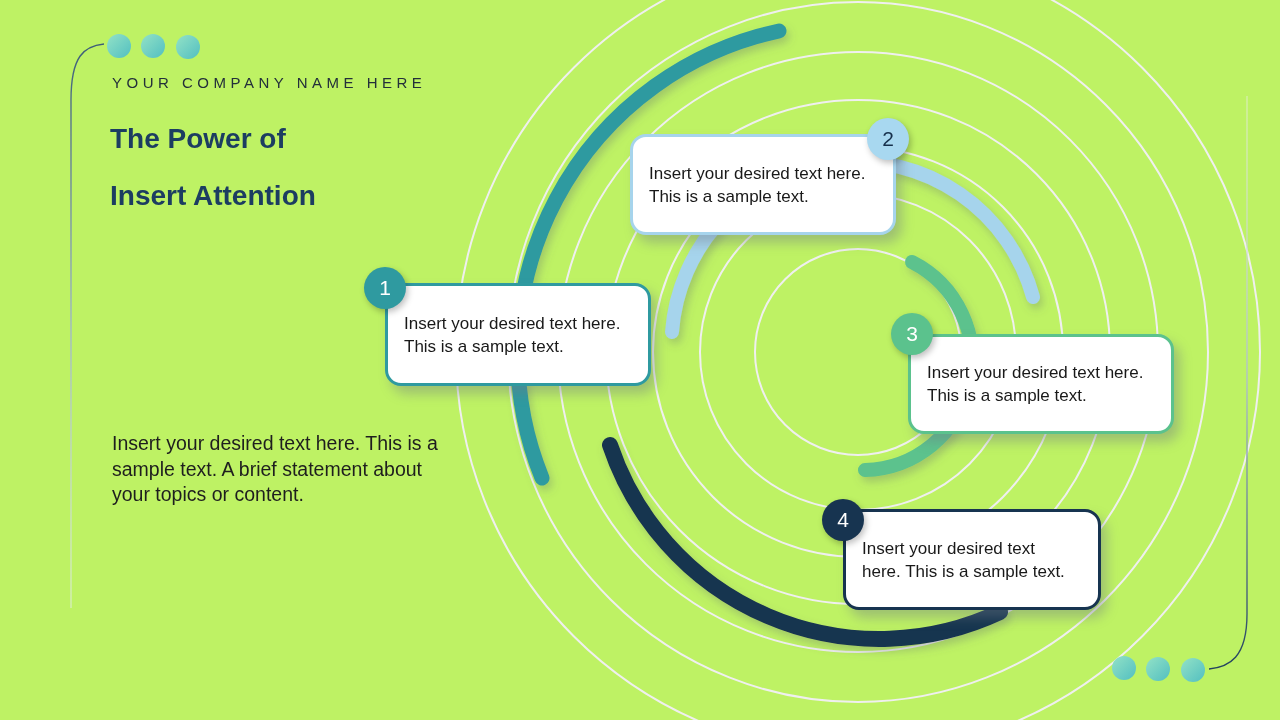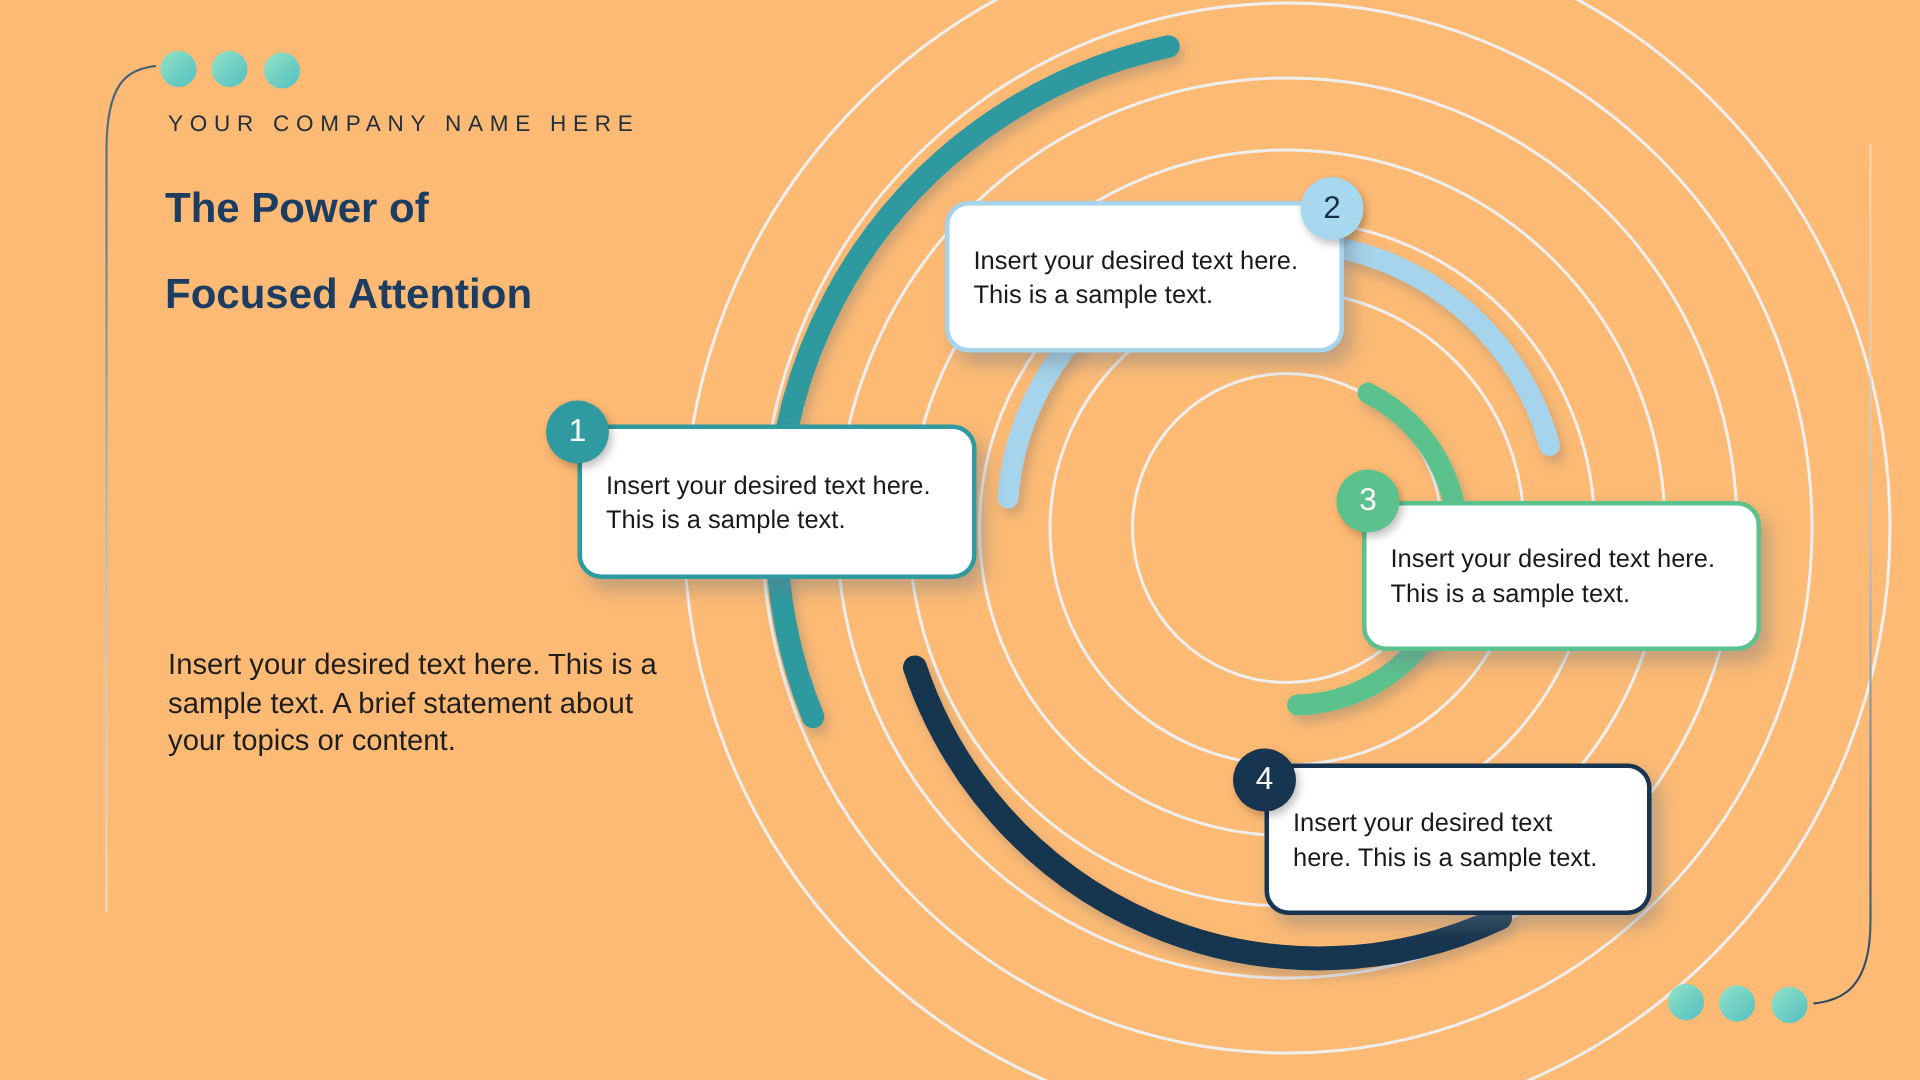--- a/index.html
+++ b/index.html
@@ -1,17 +1,17 @@
 <!DOCTYPE html>
 <html><head>
 <meta charset="utf-8">
 <style>
   html,body{margin:0;padding:0;background:#ffffff;}
   .slide{
-    position:relative;width:1280px;height:720px;overflow:hidden;background:#fdba74;
+    position:relative;width:1280px;height:720px;overflow:hidden;background:#bef264;
     font-family:"Liberation Sans","DejaVu Sans",sans-serif;
   }
   .bg-svg{position:absolute;left:0;top:0;width:1280px;height:720px;}
 
   .company{
     position:absolute;left:112px;top:74px;
     font-size:15px;letter-spacing:4.5px;color:#232f3a;font-weight:400;
   }
   .title{
     position:absolute;left:110px;top:110px;width:470px;
@@ -100,21 +100,21 @@
       <circle cx="1124" cy="668" r="12"></circle>
       <circle cx="1158" cy="669" r="12"></circle>
       <circle cx="1193" cy="670" r="12"></circle>
     </g>
   </svg>
 
   <div class="company">YOUR COMPANY NAME HERE</div>
 
   <div class="title">
     <div>The Power of</div>
-    <div>Focused Attention</div>
+    <div>Insert Attention</div>
   </div>
 
   <div class="desc">Insert your desired text here. This is a sample text. A brief statement about your topics or content.</div>
 
   <div class="callout box1">
     <div class="badge badge1">1</div>
     <div class="txt">Insert your desired text here. This is a sample text.</div>
   </div>
 
   <div class="callout box2">

